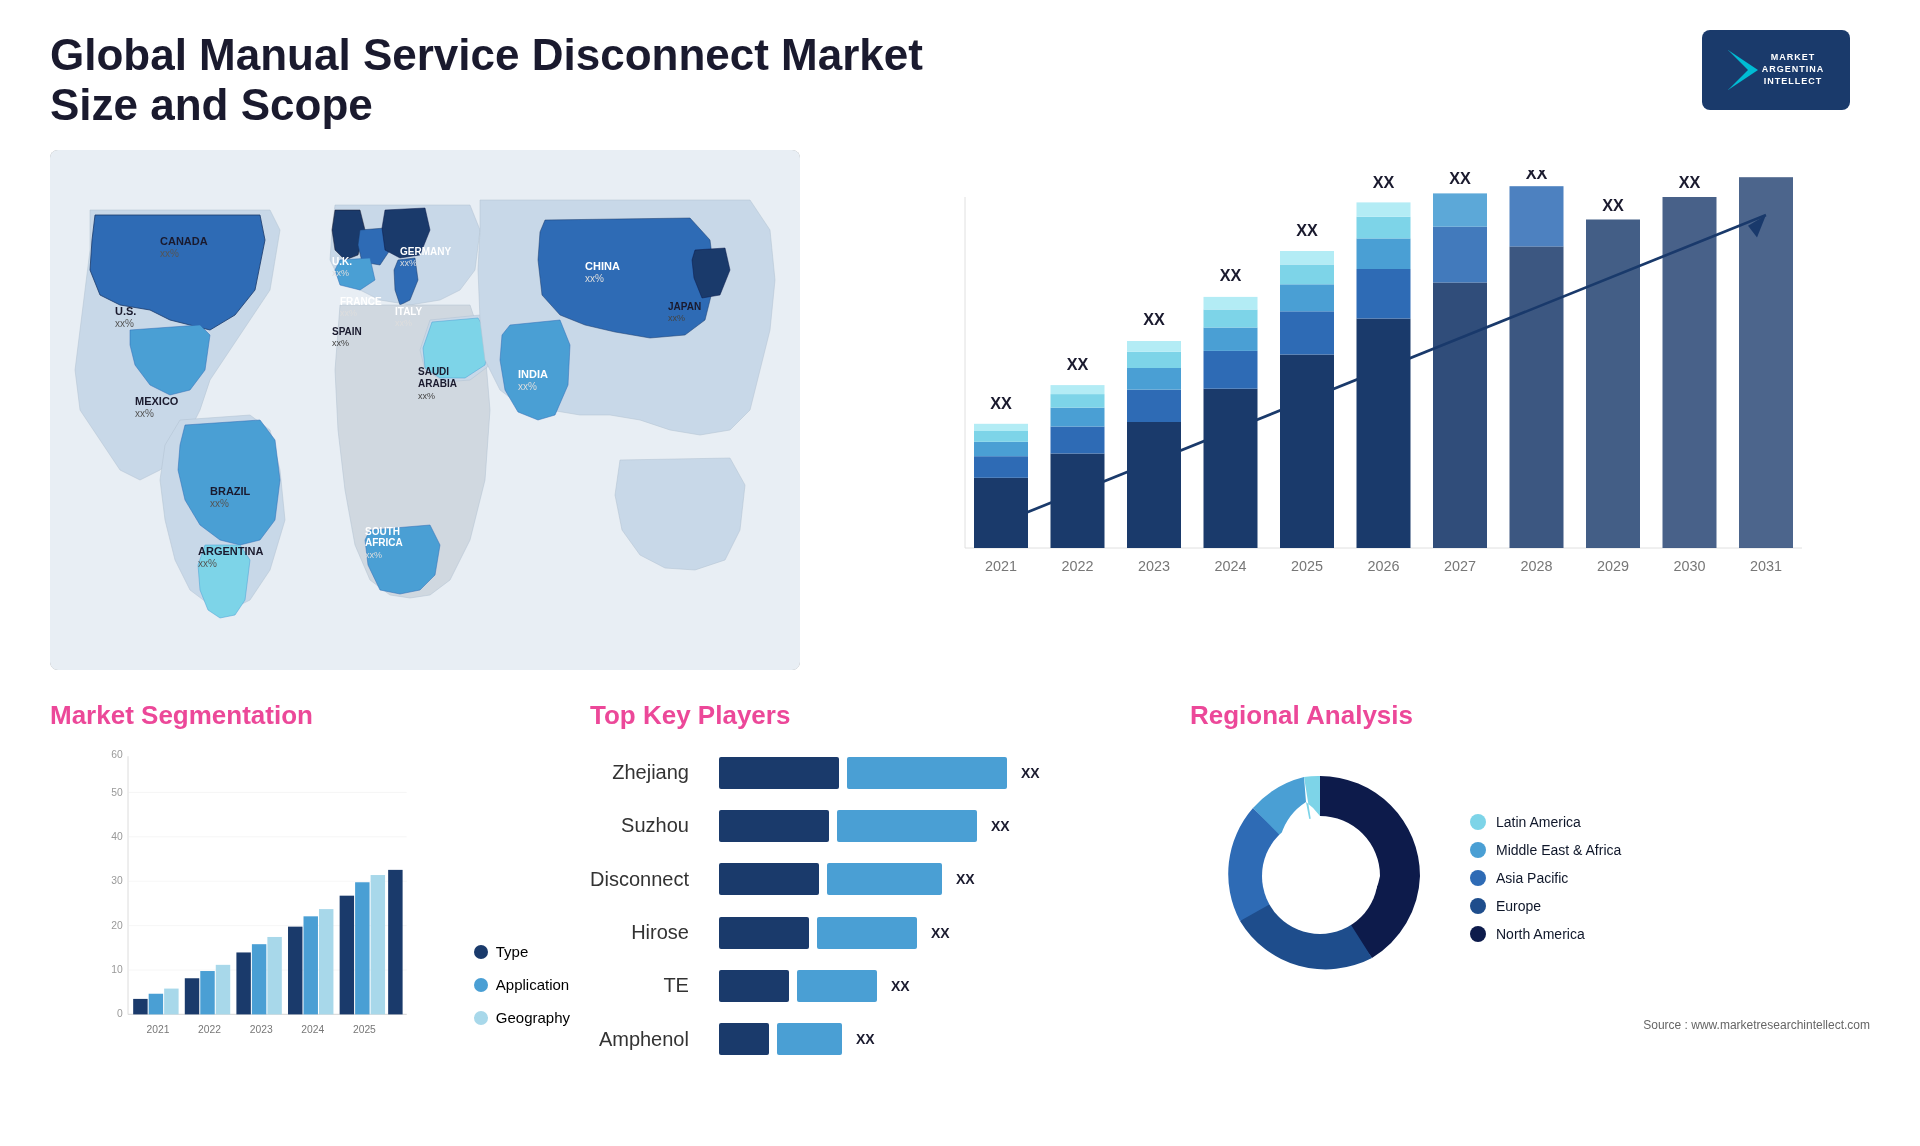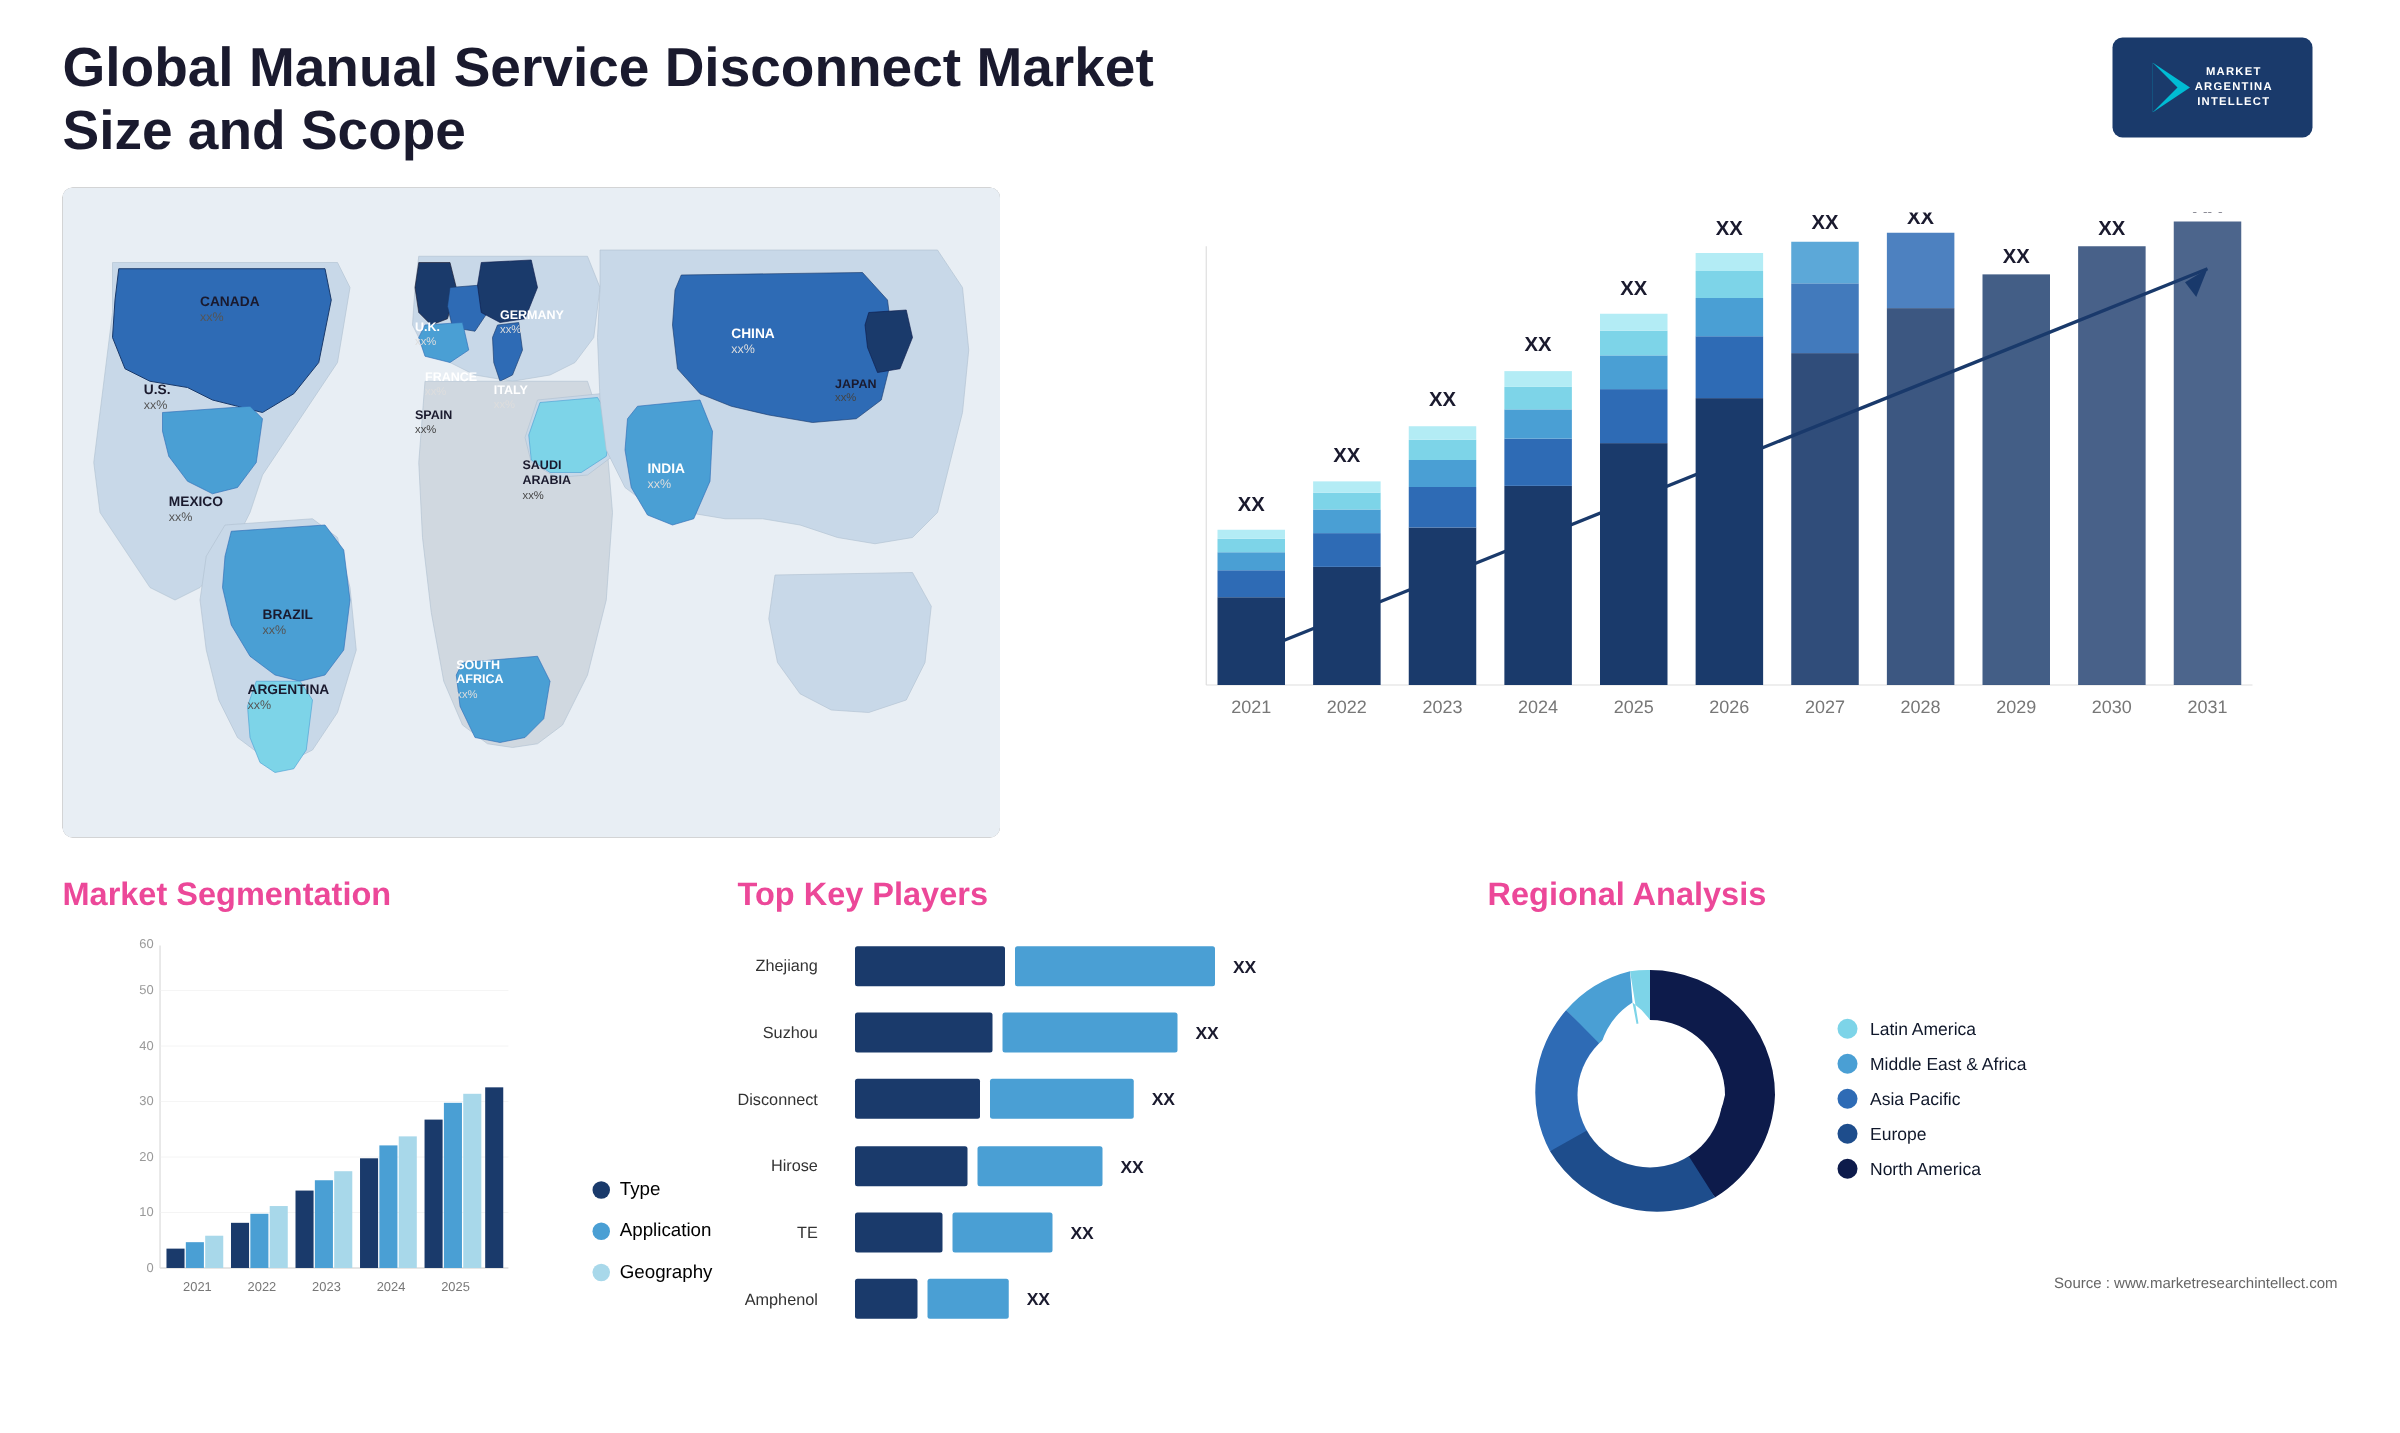--- a/index.html
+++ b/index.html
@@ -30,21 +30,21 @@
       max-width: 900px;
     }
     .logo-area {
       display: flex;
       flex-direction: column;
       align-items: center;
       margin-right: 20px;
     }
     .logo-box {
       background: #1a3a6b;
-      width: 160px;
+      width: 148px;
       height: 80px;
       border-radius: 8px;
       display: flex;
       flex-direction: column;
       align-items: center;
       justify-content: center;
       color: white;
       position: relative;
       overflow: hidden;
     }
@@ -137,21 +137,21 @@
       display: flex;
       gap: 30px;
     }
     .players-names {
       display: flex;
       flex-direction: column;
       justify-content: space-around;
       height: 320px;
     }
     .player-name {
-      font-size: 13px;
+      font-size: 20px;
       color: #333;
       text-align: right;
     }
     .players-bars {
       flex: 1;
       display: flex;
       flex-direction: column;
       justify-content: space-around;
       height: 320px;
       position: relative;

